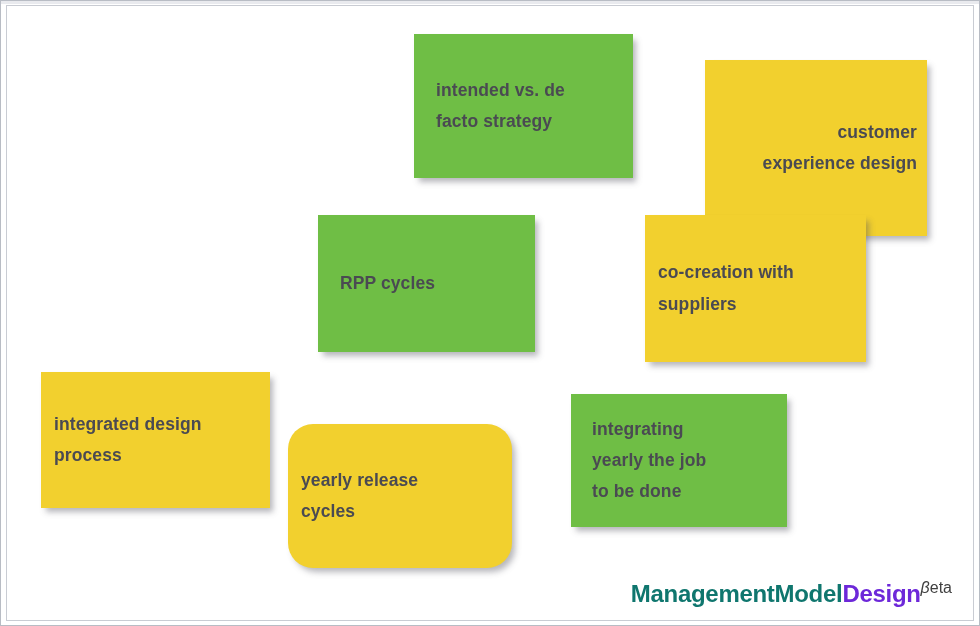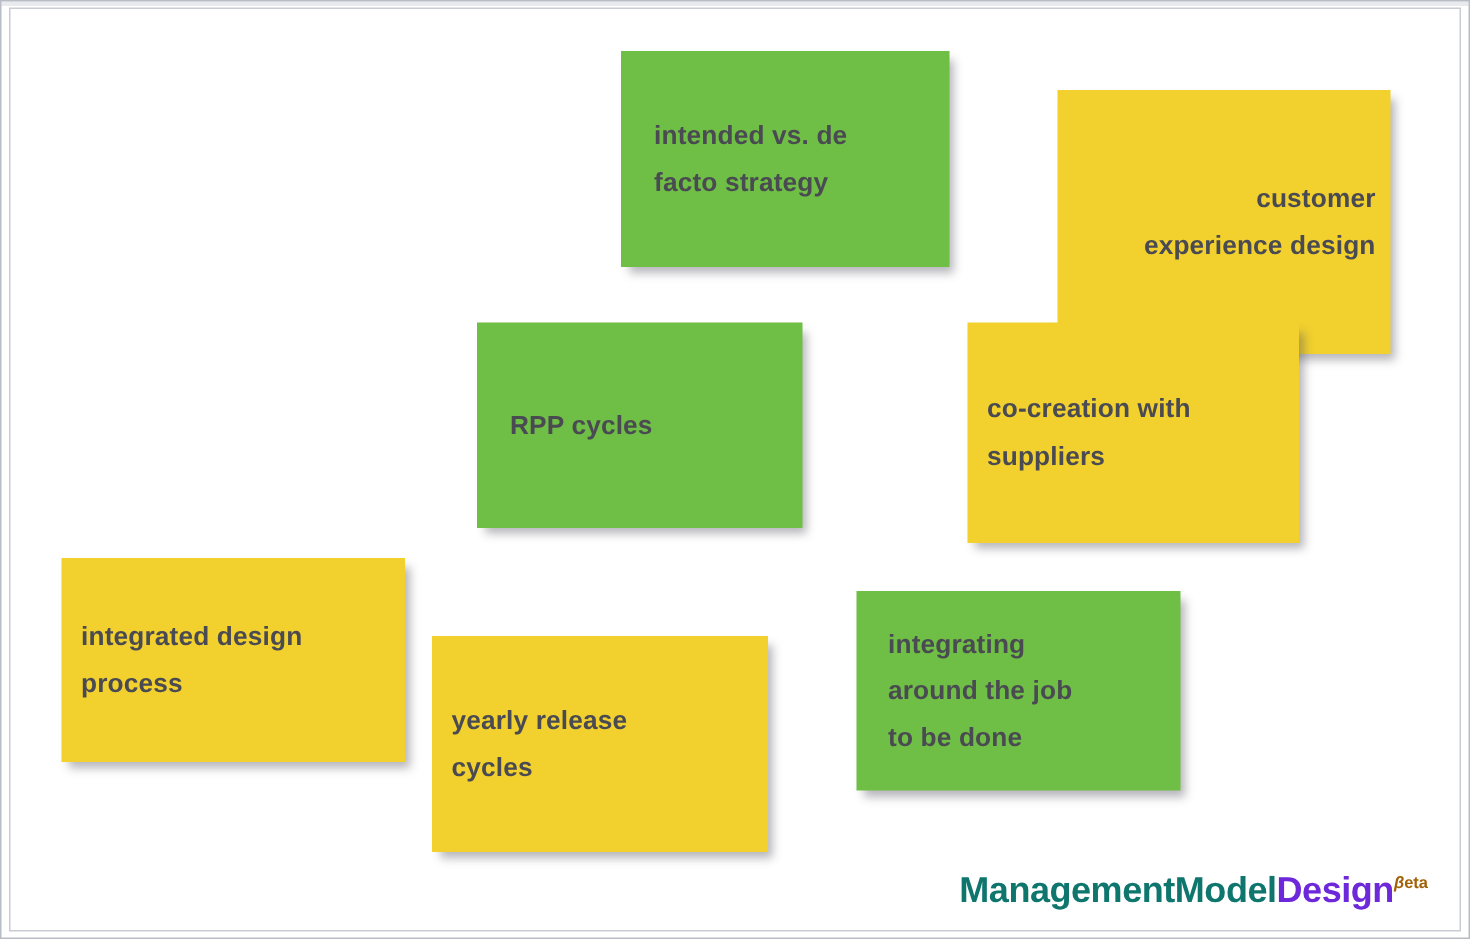--- a/index.html
+++ b/index.html
@@ -83,24 +83,24 @@
     bottom: 20px;
     font-size: 24px;
     font-weight: 700;
     letter-spacing: -0.3px;
     white-space: nowrap;
     line-height: 1;
   }
   .brand .b-dark  { color: #0f766e; }
   .brand .b-light { color: #6d28d9; }
   .brand .b-beta  {
-    color: #a16207;
-    font-size: 11px;
+    color: #404040;
+    font-size: 16px;
     vertical-align: super;
-    font-weight: 700;
+    font-weight: 400;
     letter-spacing: 0;
   }
   .brand .b-beta .glyph { font-style: italic; }
 </style>
 </head>
 <body>
 
 <div class="canvas">
 
   <div class="frame-top-band"></div>
@@ -122,24 +122,24 @@
       <div class="card yellow" style="left: 645px; top: 215px; width: 221px; height: 147px; padding-left: 13px; padding-right: 10px;">
         <span class="card-text">co-creation with
 suppliers</span>
       </div>
       <div class="card yellow" style="left: 8px; top: 372px; width: 229px; height: 136px; padding-left: 13px; padding-right: 10px; margin-left: 33px;">
         <span class="card-text">integrated design
 process</span>
       </div>
       <div class="card green" style="left: 571px; top: 394px; width: 216px; height: 133px; padding-left: 21px; padding-right: 10px;">
         <span class="card-text">integrating
-around the job
+yearly the job
 to be done</span>
       </div>
-      <div class="card yellow" style="left: 288px; top: 424px; width: 224px; height: 144px; padding-left: 13px; padding-right: 22px;">
+      <div class="card yellow" style="left: 288px; top: 424px; width: 224px; height: 144px; padding-left: 13px; padding-right: 22px; border-radius: 25px;">
         <span class="card-text">yearly release
 cycles</span>
       </div>
     </div>
 
   <div class="brand">
     <span class="b-dark">ManagementModel</span><span class="b-light">Design</span><span class="b-beta"><span class="glyph">β</span><span>eta</span></span>
   </div>
 
 </div>

